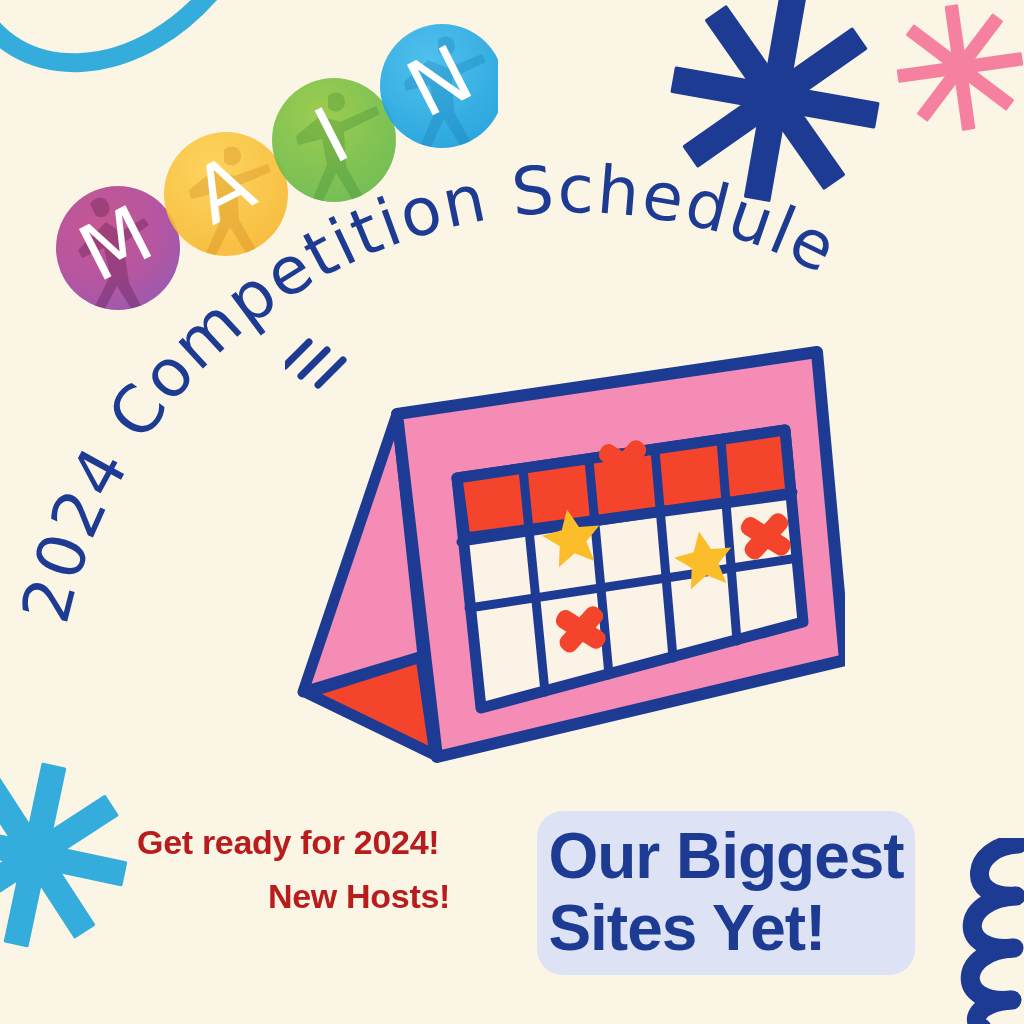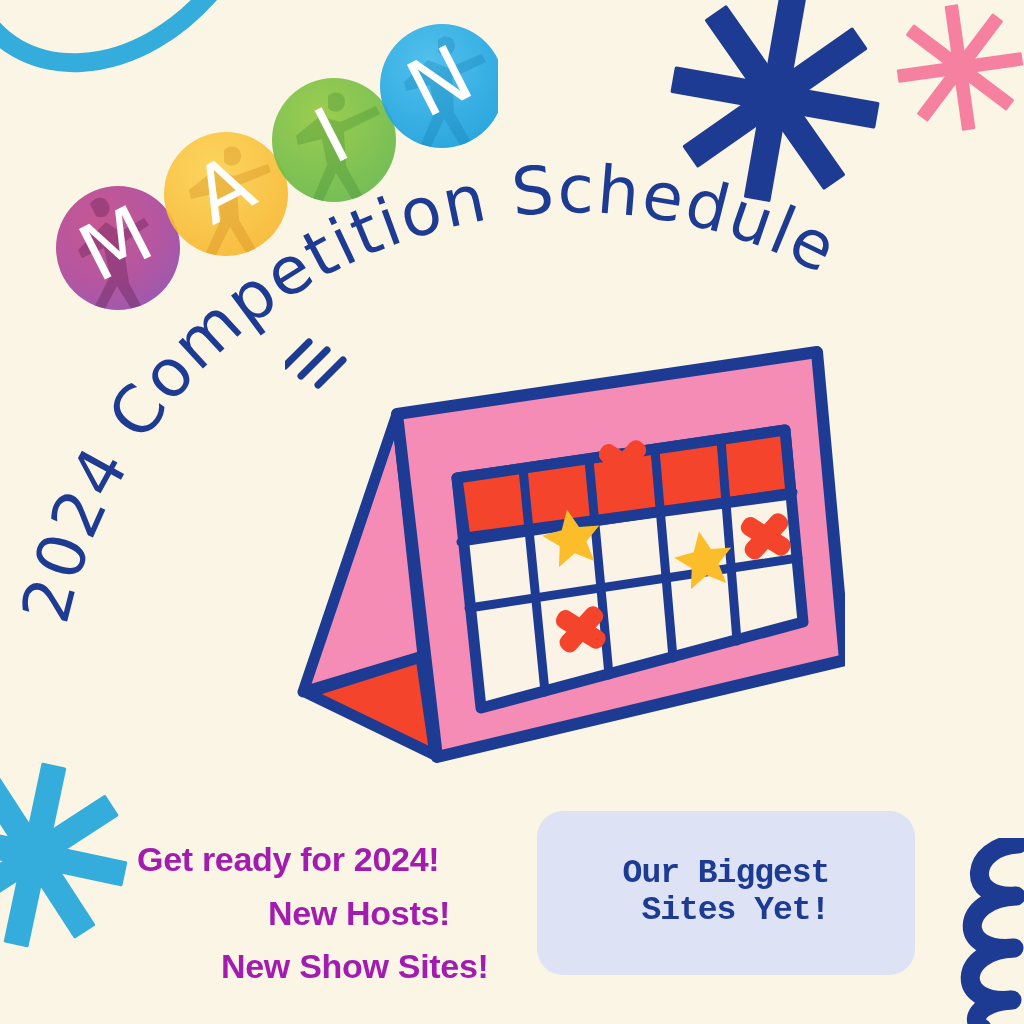--- a/index.html
+++ b/index.html
@@ -34,22 +34,22 @@
     font-size: 66px;
     fill: #1E3B94;
     letter-spacing: 2px;
   }
 
   
   #calendar { left: 285px; top: 330px; width: 560px; height: 460px; }
 
   
   #tagline {
-    left: 105px; top: 833px; width: 430px;
-    color: #a21caf;
+    left: 105px; top: 816px; width: 430px;
+    color: #b91c1c;
     font-weight: bold;
     font-size: 34px;
     line-height: 1.58;
     font-family: "Liberation Sans", sans-serif;
     letter-spacing: -0.3px;
   }
   #tagline .line { display: block; white-space: nowrap; }
   #tagline .l1 { text-align: left; padding-left: 32px; }
   #tagline .l2 { text-align: center; padding-left: 78px; }
   #tagline .l3 { text-align: left; padding-left: 116px; }
@@ -59,25 +59,25 @@
     width: 378px; height: 164px;
     background: #DDE3F5;
     border-radius: 26px;
     display: flex;
     align-items: center;
     justify-content: center;
   }
   #highlight-card .inner {
     color: #1E3B94;
     font-weight: bold;
-    font-size: 33px;
+    font-size: 64px;
     line-height: 1.12;
-    text-align: right;
+    text-align: left;
     letter-spacing: -1px;
-    font-family: Liberation Mono, monospace;
+    font-family: Liberation Sans, sans-serif;
   }
   #highlight-card .hl { display: block; white-space: nowrap; }
 </style>
 </head>
 <body>
 
 <div id="poster">
 
   <svg class="abs" id="deco-top-arc" viewBox="0 0 270 130">
     <path d="M 5 35 C 40 120 170 125 255 10" fill="none" stroke="#34ACDC" stroke-width="19" stroke-linecap="round"></path>
@@ -247,21 +247,20 @@
 
     <g transform="translate(296,299) rotate(-8)" fill="#F4442B">
       <rect x="-27" y="-9" width="54" height="19" rx="8" transform="rotate(40)"></rect>
       <rect x="-27" y="-9" width="54" height="19" rx="8" transform="rotate(-40)"></rect>
     </g>
   </svg>
 
   <div class="abs" id="tagline">
     <span class="line l1">Get ready for 2024!</span>
     <span class="line l2">New Hosts!</span>
-    <span class="line l3">New Show Sites!</span>
   </div>
 
   <div class="abs" id="highlight-card">
     <div class="inner">
       <span class="hl">Our Biggest</span>
       <span class="hl">Sites Yet!</span>
     </div>
   </div>
 
 </div>

